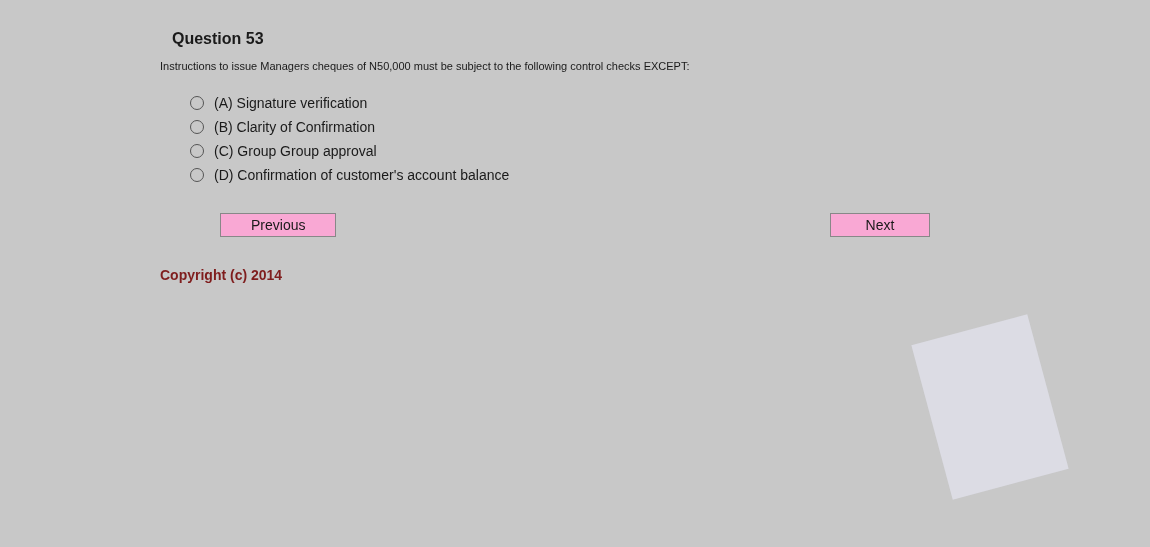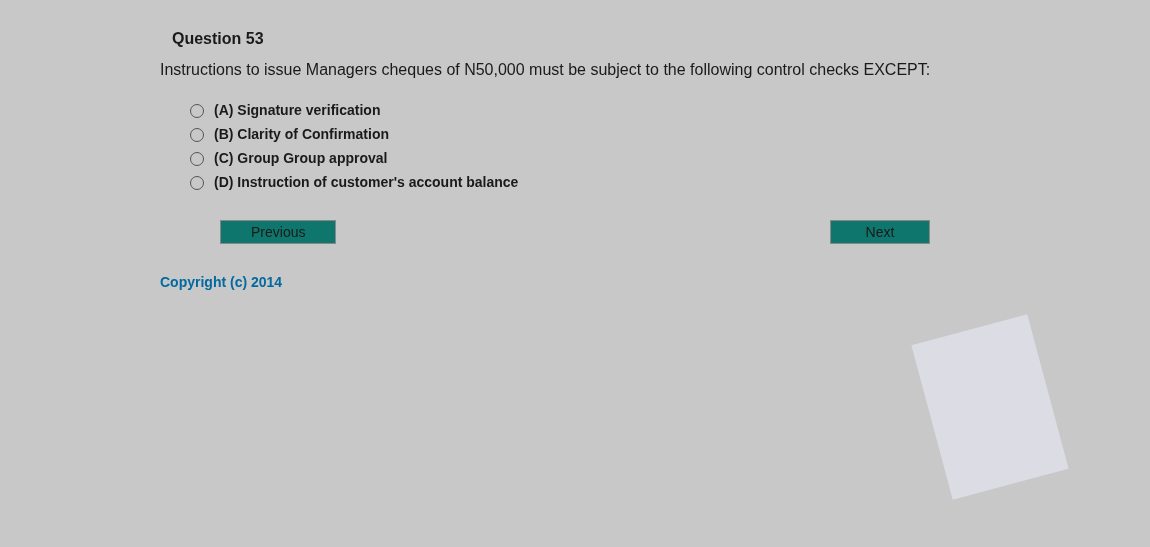--- a/index.html
+++ b/index.html
@@ -23,39 +23,38 @@
 
     .question-title {
       font-size: 16px;
       font-weight: bold;
       color: #1a1a1a;
       margin-bottom: 10px;
       margin-left: 12px;
     }
 
     .question-text {
-      font-size: 16px;
+      font-size: 11px;
       color: #1a1a1a;
       margin-bottom: 20px;
       line-height: 1.5;
     }
 
     .options-list {
       list-style: none;
       margin-bottom: 30px;
       margin-left: 30px;
     }
 
     .option-item {
       display: flex;
-      align-items: flex-end;
+      align-items: center;
       margin-bottom: 8px;
       font-size: 14px;
       color: #1a1a1a;
-      font-weight: bold;
     }
 
     .option-radio {
       width: 14px;
       height: 14px;
       border: 1.5px solid #555;
       border-radius: 50%;
       margin-right: 10px;
       flex-shrink: 0;
       background: transparent;
@@ -69,33 +68,33 @@
     .buttons-row {
       display: flex;
       justify-content: space-between;
       align-items: center;
       margin-top: 10px;
       margin-bottom: 30px;
       padding: 0 60px;
     }
 
     .nav-button {
-      background: #0f766e;
+      background: #f9a8d4;
       border: 1.5px solid #888;
       padding: 3px 30px;
       font-size: 14px;
       color: #1a1a1a;
       cursor: pointer;
       min-width: 100px;
     }
 
     .copyright {
       font-size: 14px;
       font-weight: bold;
-      color: #0369a1;
+      color: #7f1d1d;
       margin-top: 10px;
     }
 
     
     .deco-shape {
       position: absolute;
       bottom: 60px;
       right: 100px;
       width: 120px;
       height: 160px;
@@ -120,21 +119,21 @@
     <li class="option-item">
       <div class="option-radio"></div>
       <span class="option-label">(B) Clarity of Confirmation</span>
     </li>
     <li class="option-item">
       <div class="option-radio"></div>
       <span class="option-label">(C) Group Group approval</span>
     </li>
     <li class="option-item">
       <div class="option-radio"></div>
-      <span class="option-label">(D) Instruction of customer's account balance</span>
+      <span class="option-label">(D) Confirmation of customer's account balance</span>
     </li>
   </ul>
 
   <div class="buttons-row">
     <button class="nav-button">Previous</button>
     <button class="nav-button">Next</button>
   </div>
 
   <p class="copyright">Copyright (c) 2014</p>
 </div>

